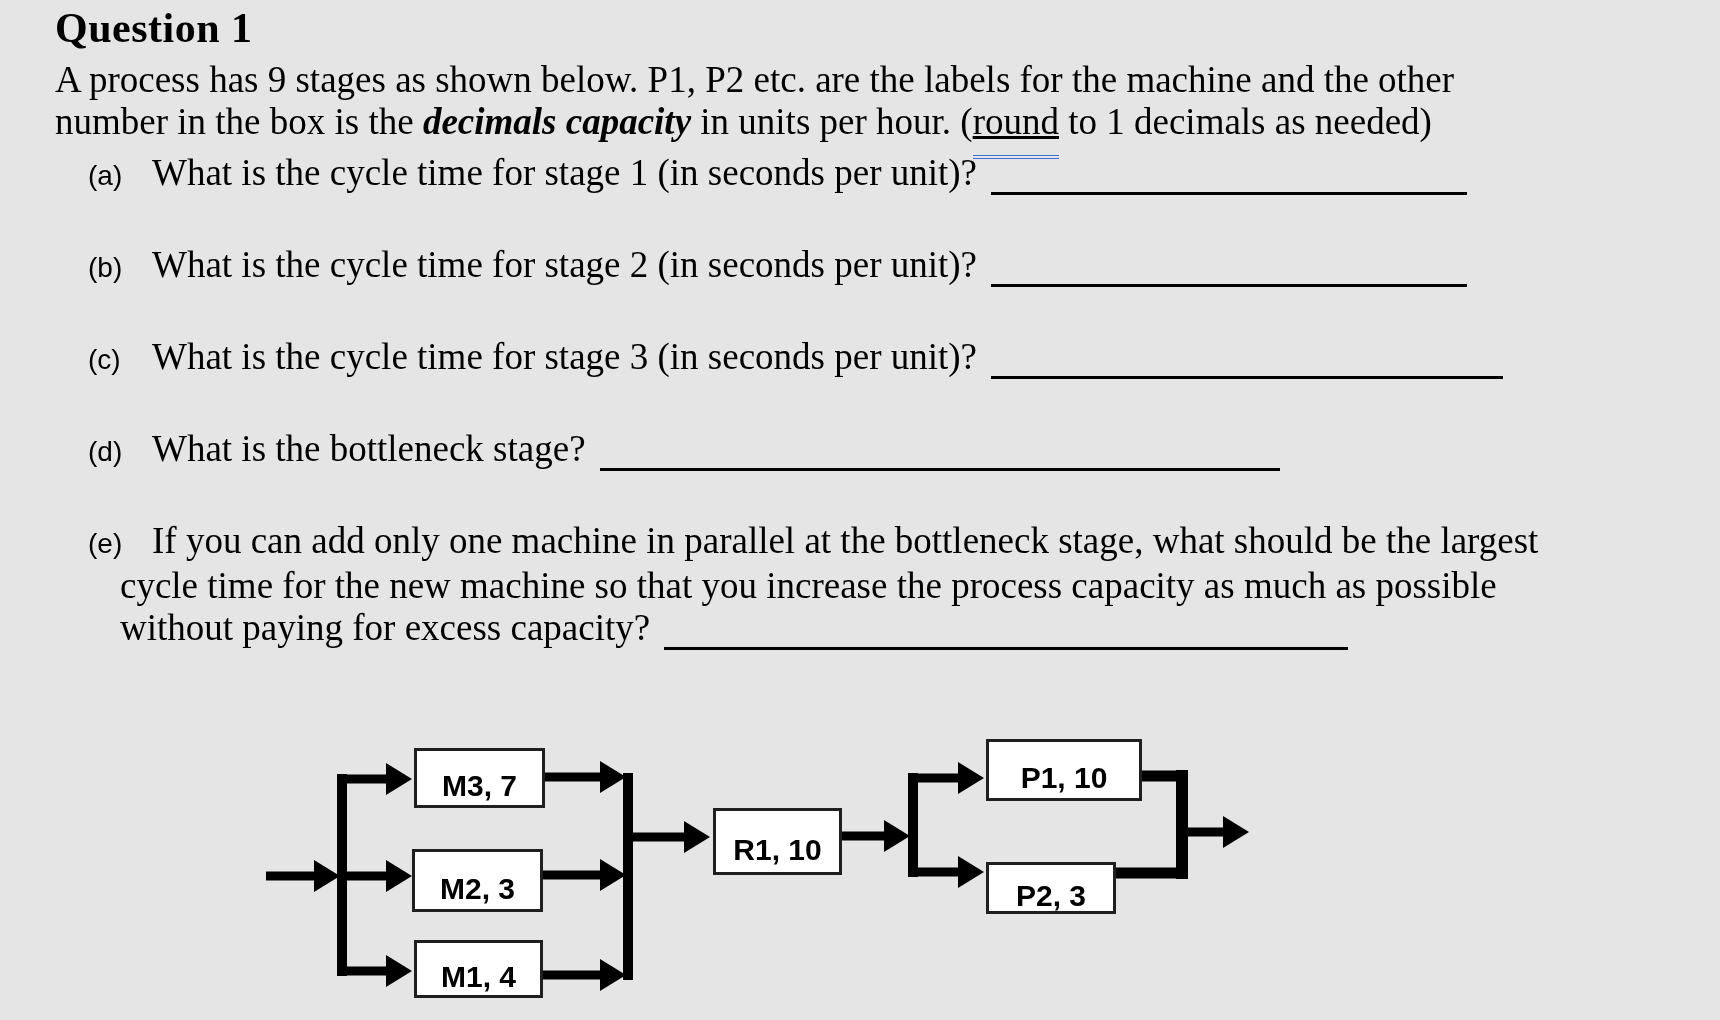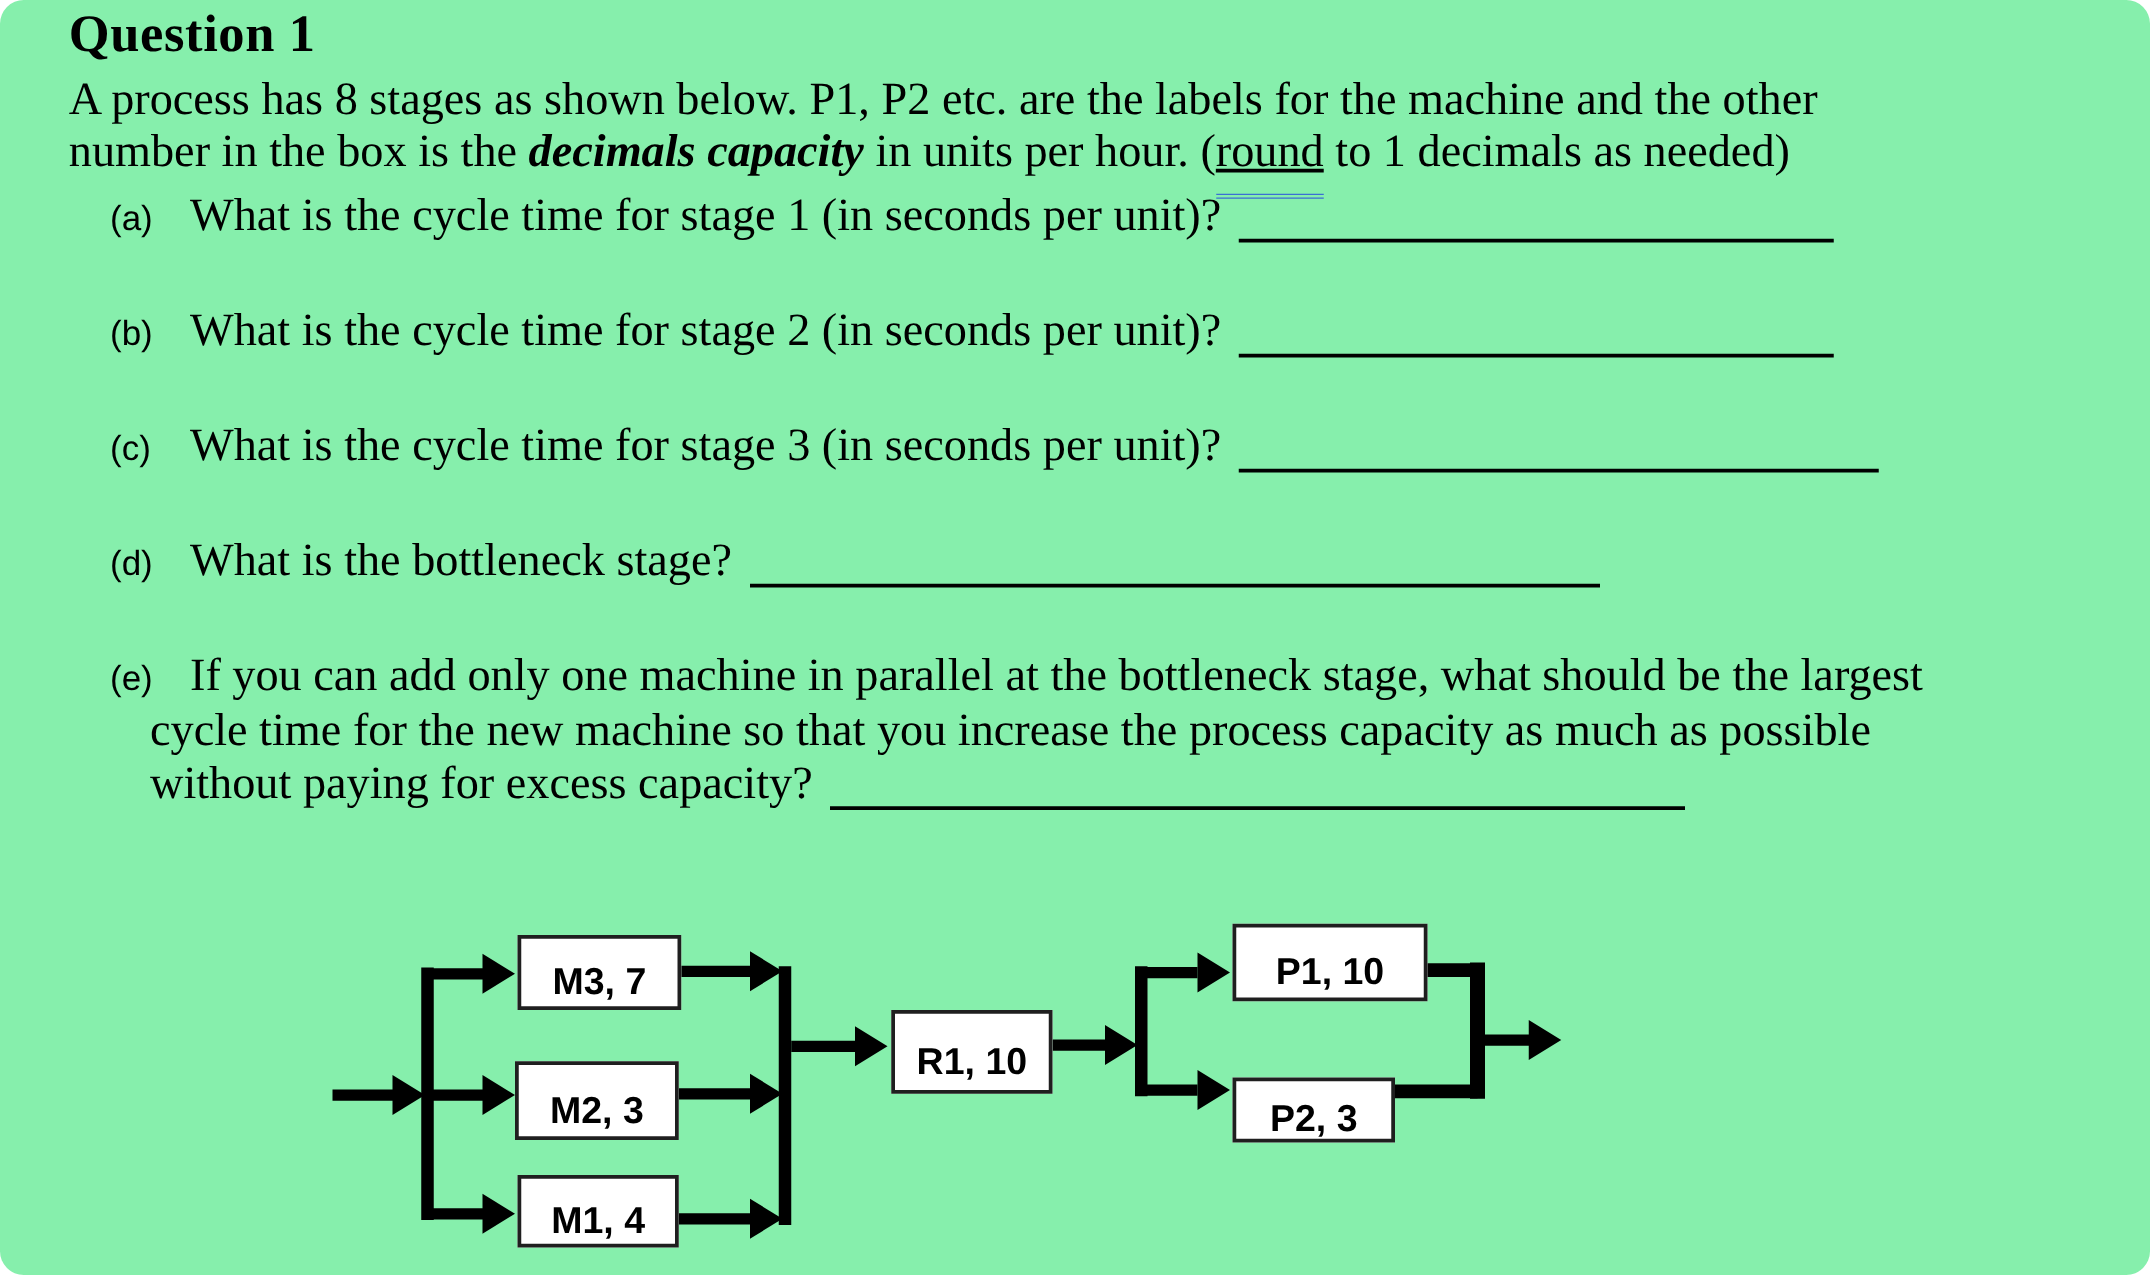--- a/index.html
+++ b/index.html
@@ -1,18 +1,18 @@
 <!DOCTYPE html>
 <html><head>
 <meta charset="utf-8">
 <style>
   html,body{margin:0;padding:0;background:#ffffff;}
   .page{
-    position:relative;width:1720px;height:1020px;background:#86efac;
-    font-family:"Liberation Serif", serif;color:#000;overflow:hidden;border-radius:19px;
+    position:relative;width:1720px;height:1020px;background:#e5e5e5;
+    font-family:"Liberation Serif", serif;color:#000;overflow:hidden;
   }
   .title{
     position:absolute;left:55px;top:4px;margin:0;
     font-size:42px;font-weight:bold;line-height:48px;letter-spacing:0.5px;
   }
   .intro{
     position:absolute;left:55px;top:59px;margin:0;width:1620px;
     font-size:37px;line-height:42px;
   }
   .emph{font-weight:bold;font-style:italic;}
@@ -44,21 +44,21 @@
     font-family:"Liberation Sans", sans-serif;font-weight:bold;font-size:30px;
   }
 </style>
 </head>
 <body>
 
 <div class="page">
 
   <h1 class="title">Question 1</h1>
 
-  <p class="intro"><span>A process has 8 stages as shown below. P1, P2 etc. are the labels for the machine and the other</span><br><span>number in the box is the </span><span class="emph">decimals capacity</span><span> in units per hour. (</span><span class="grammar">round</span><span> to 1 decimals as needed)</span></p>
+  <p class="intro"><span>A process has 9 stages as shown below. P1, P2 etc. are the labels for the machine and the other</span><br><span>number in the box is the </span><span class="emph">decimals capacity</span><span> in units per hour. (</span><span class="grammar">round</span><span> to 1 decimals as needed)</span></p>
 
   <div class="item" style="top:152px">
     <span class="lbl">(a)</span><span>What is the cycle time for stage 1 (in seconds per unit)?</span><span class="blank" style="width:476px"></span>
   </div>
 
   <div class="item" style="top:244px">
     <span class="lbl">(b)</span><span>What is the cycle time for stage 2 (in seconds per unit)?</span><span class="blank" style="width:476px"></span>
   </div>
 
   <div class="item" style="top:336px">

